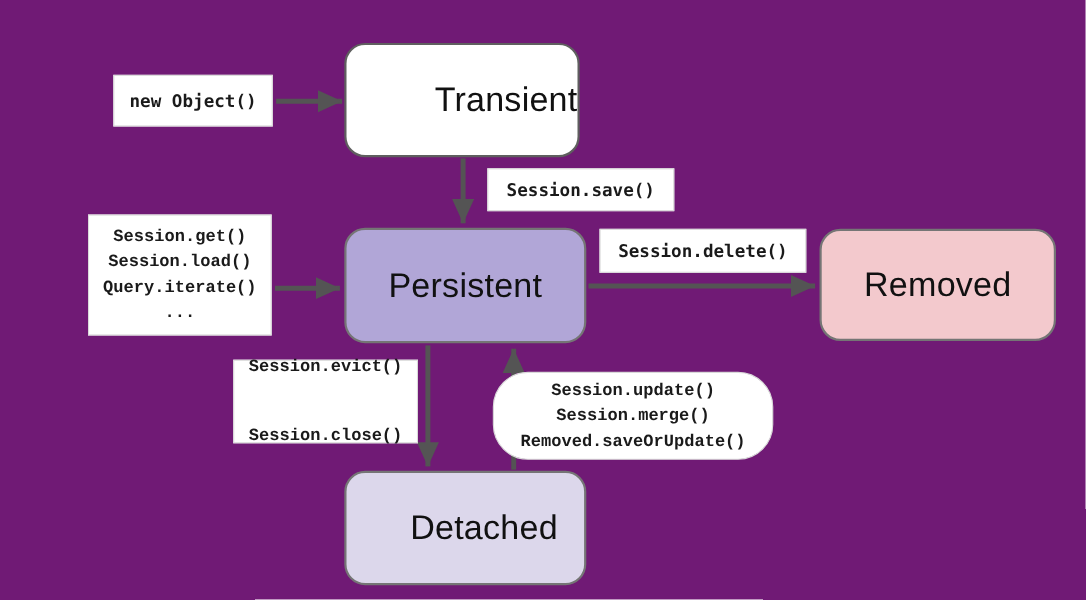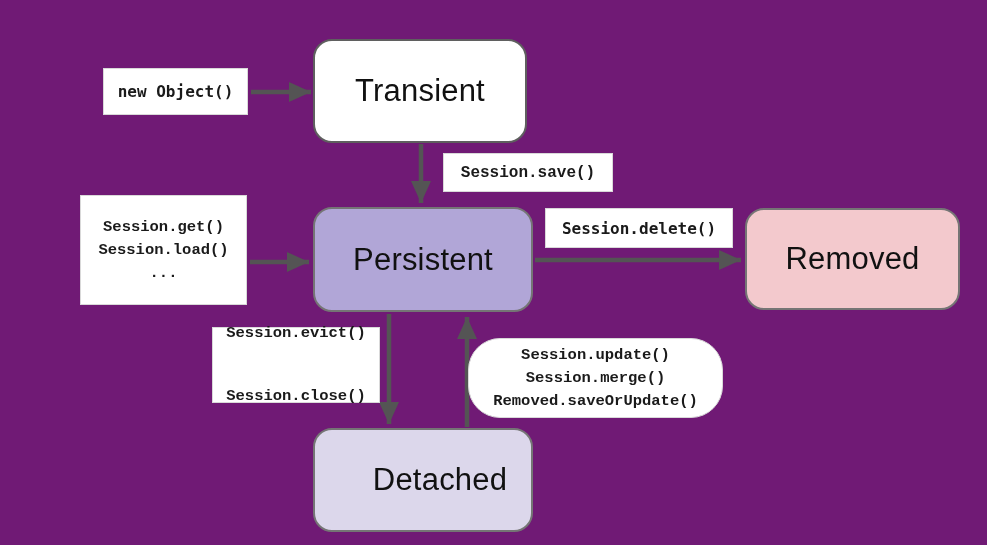--- a/index.html
+++ b/index.html
@@ -26,21 +26,21 @@
     align-items: center;
     justify-content: center;
     background: #ffffff;
   }
   .state .state-text {
     font-family: "Liberation Sans", sans-serif;
     font-size: 31px;
     color: #111111;
     letter-spacing: 0.2px;
   }
-  .state.transient { border-color: #5f5f5f; }
+  .state.transient { border-color: #5f5f5f; justify-content: flex-end; }
   .code-label, .code-box {
     position: absolute;
     box-sizing: border-box;
     background: #ffffff;
     border: 1.5px solid #d9d9d9;
     font-family: "DejaVu Sans Mono", "Liberation Mono", monospace;
     font-weight: bold;
     color: #1a1a1a;
     text-align: center;
   }
@@ -80,48 +80,49 @@
   </svg>
 
   <div class="code-label" style="left:103px; top:68px; width:145px; height:47px;">
     <span>new Object()</span>
   </div>
 
   <div class="state transient" style="left: 313px; top: 39px; width: 214px; height: 104px; background: rgb(255, 255, 255);">
     <span class="state-text">Transient</span>
   </div>
 
-  <div class="code-label" style="left:443px; top:153px; width:170px; height:39px;font-family:Liberation Mono, monospace;">
+  <div class="code-label" style="left:443px; top:153px; width:170px; height:39px;">
     <span>Session.save()</span>
   </div>
 
   <div class="code-box" style="left:80px; top:195px; width:167px; height:110px;">
     <div class="code-line">Session.get()</div>
     <div class="code-line">Session.load()</div>
+    <div class="code-line">Query.iterate()</div>
     <div class="code-line">...</div>
   </div>
 
   <div class="state" style="left: 313px; top: 207px; width: 220px; height: 105px; background: rgb(177, 166, 215);">
     <span class="state-text">Persistent</span>
   </div>
 
   <div class="code-label" style="left:545px; top:208px; width:188px; height:40px;">
     <span>Session.delete()</span>
   </div>
 
   <div class="state" style="left: 745px; top: 208px; width: 215px; height: 102px; background: rgb(243, 201, 205);">
     <span class="state-text">Removed</span>
   </div>
 
   <div class="code-box" style="left:212px; top:327px; width:168px; height:76px;gap:40px;">
     <div class="code-line">Session.evict()</div>
     <div class="code-line">Session.close()</div>
   </div>
 
-  <div class="code-box" style="left:468px; top:338px; width:255px; height:80px;border-radius:32px;">
+  <div class="code-box" style="left:448px; top:338px; width:255px; height:80px;border-radius:32px;">
     <div class="code-line">Session.update()</div>
     <div class="code-line">Session.merge()</div>
     <div class="code-line">Removed.saveOrUpdate()</div>
   </div>
 
   <div class="state" style="left: 313px; top: 428px; width: 220px; height: 104px; background: rgb(220, 215, 235); padding-left: 34px;">
     <span class="state-text">Detached</span>
   </div>
 
 </div>

